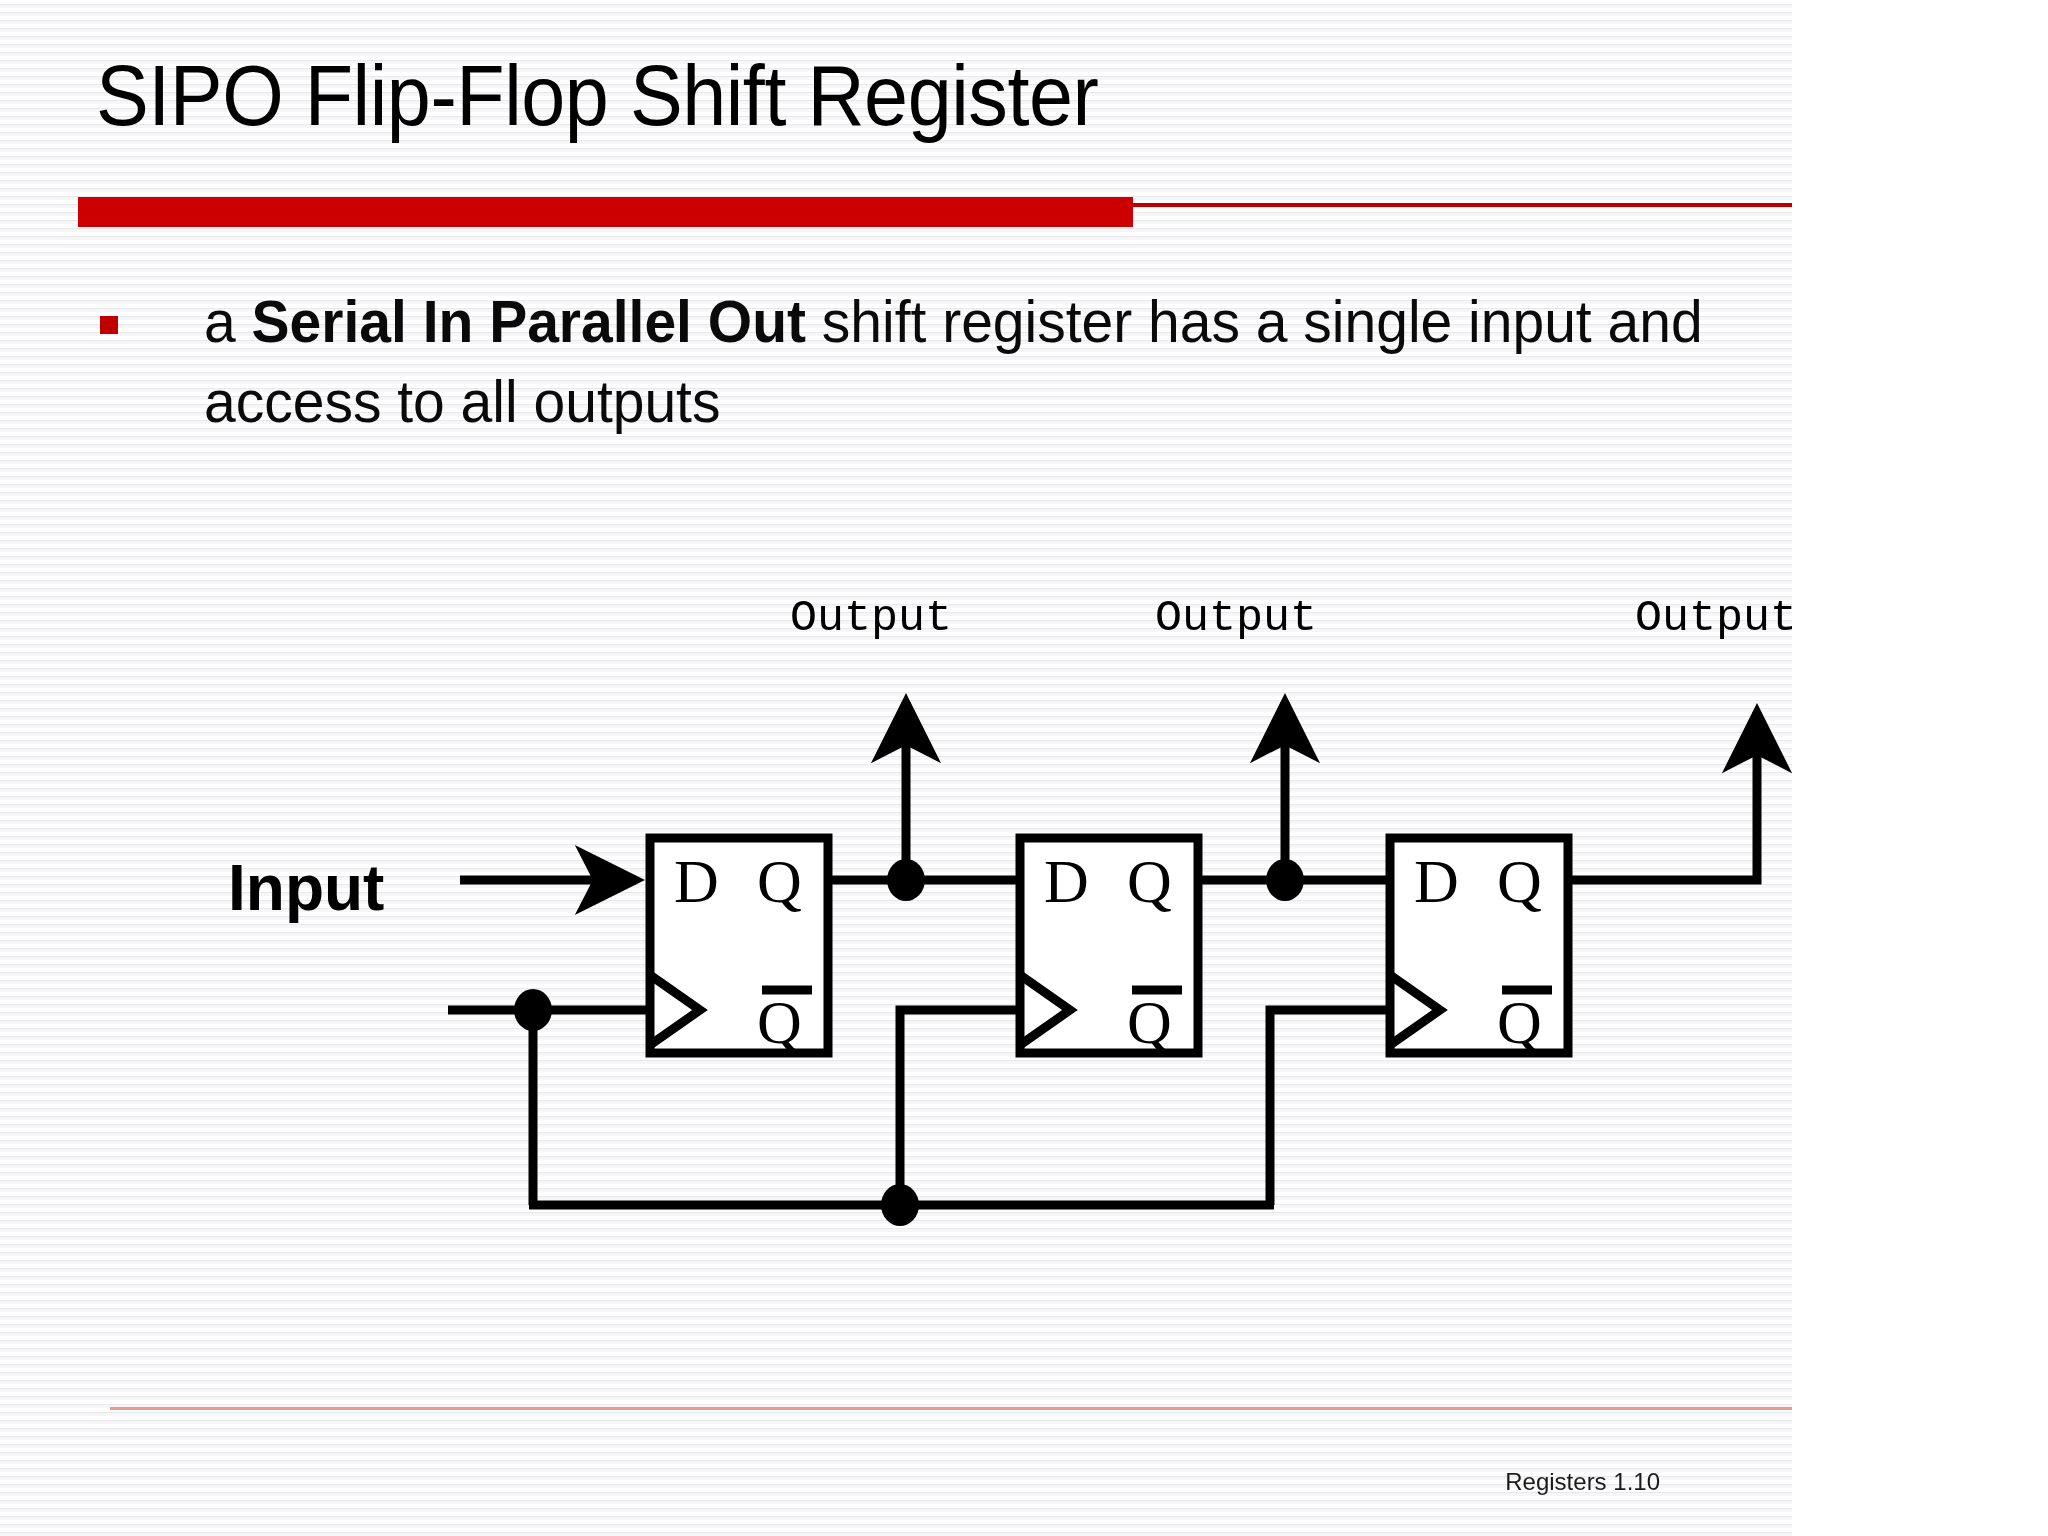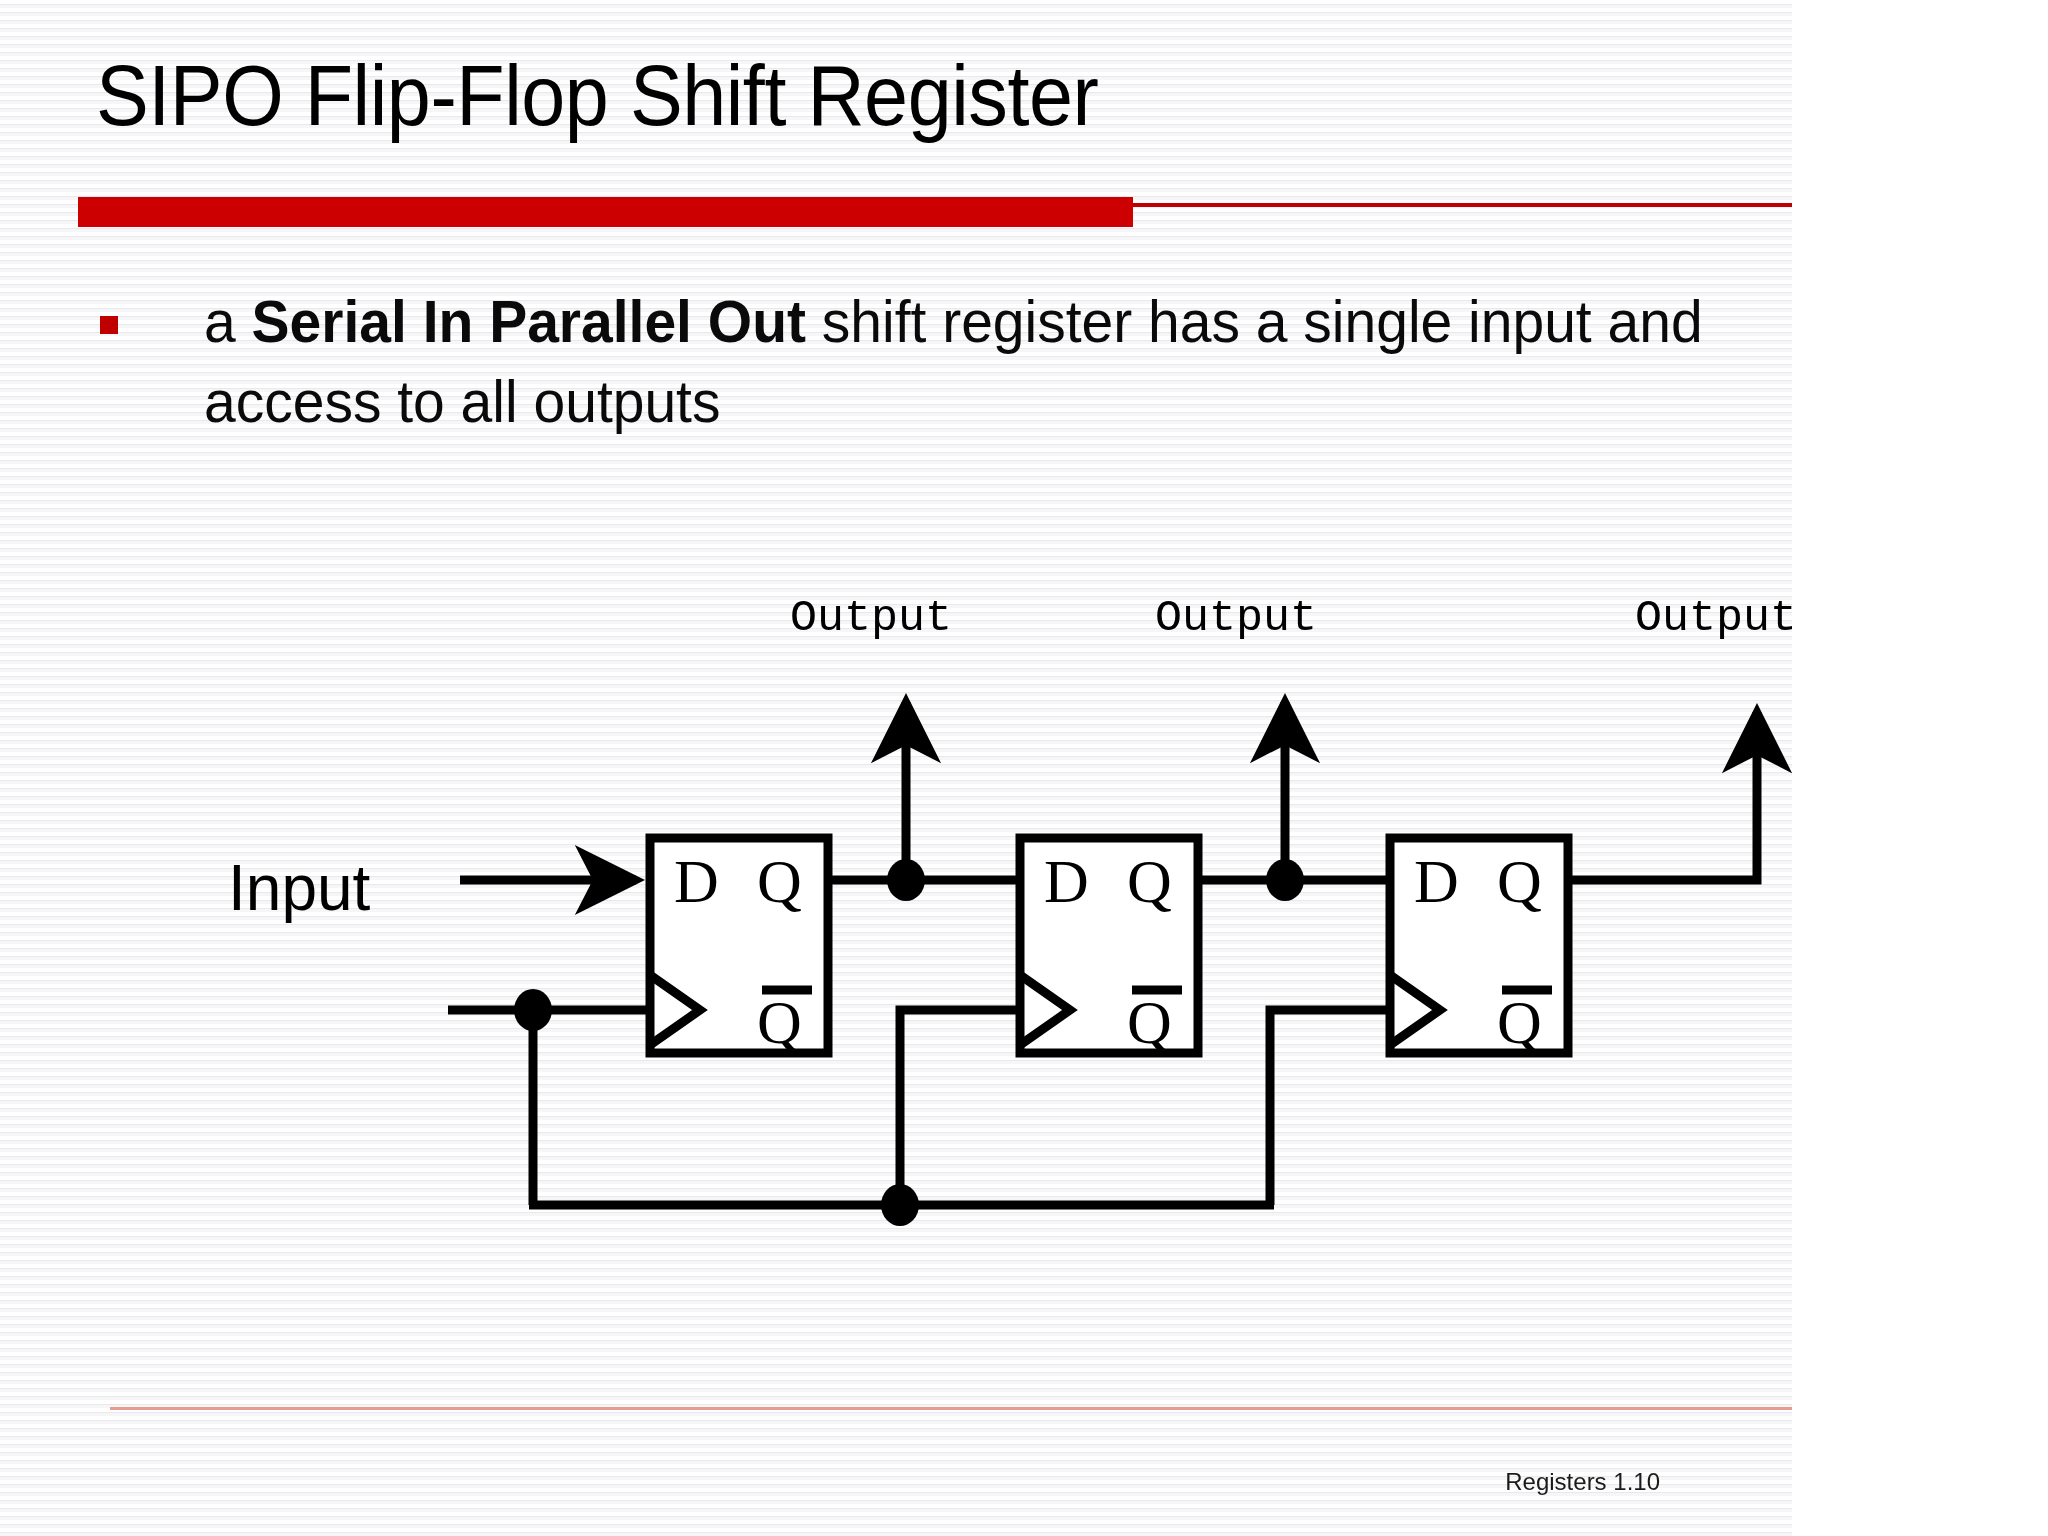--- a/index.html
+++ b/index.html
@@ -113,20 +113,21 @@
   }
   #label-input {
     position: absolute;
     left: 228px;
     top: 856px;
     font-size: 64px;
     line-height: 64px;
     color: #000000;
     font-family: "Liberation Sans", sans-serif;
     white-space: nowrap;
+    font-weight: bold;
   }
 
   
   #footer-rule {
     position: absolute;
     left: 110px;
     top: 1407px;
     width: 1800px;
     height: 3px;
     background: #E79C92;

